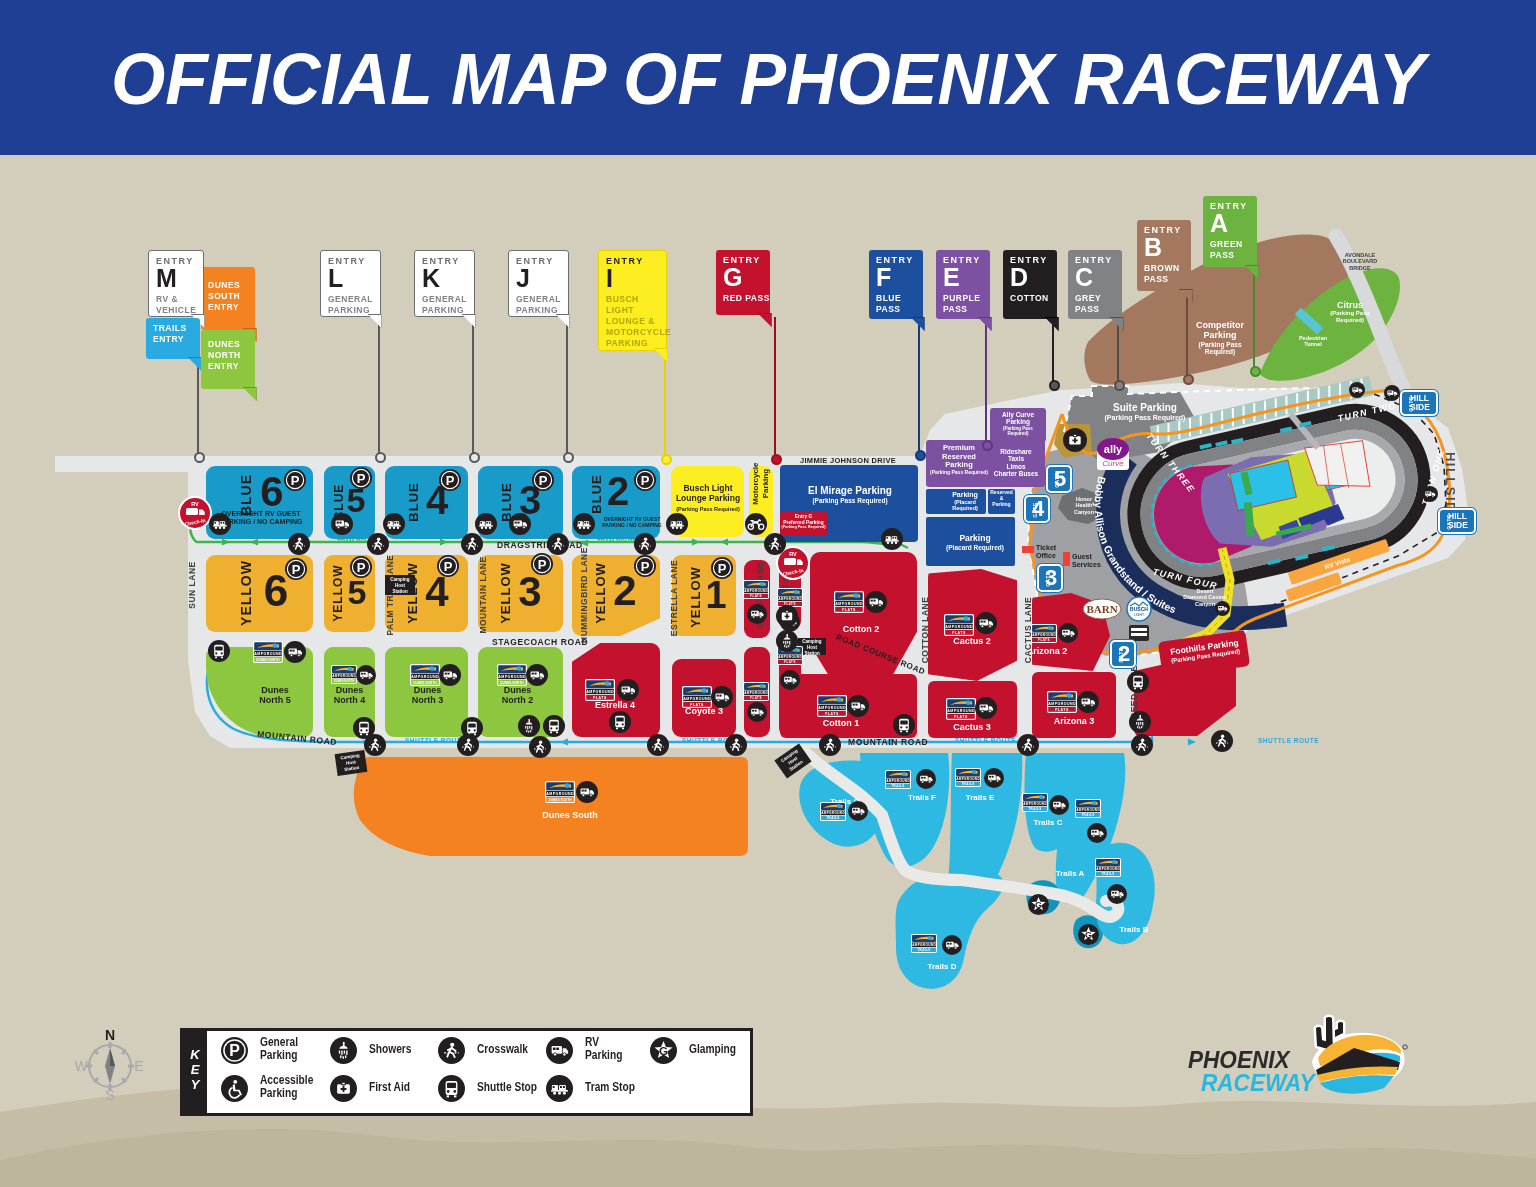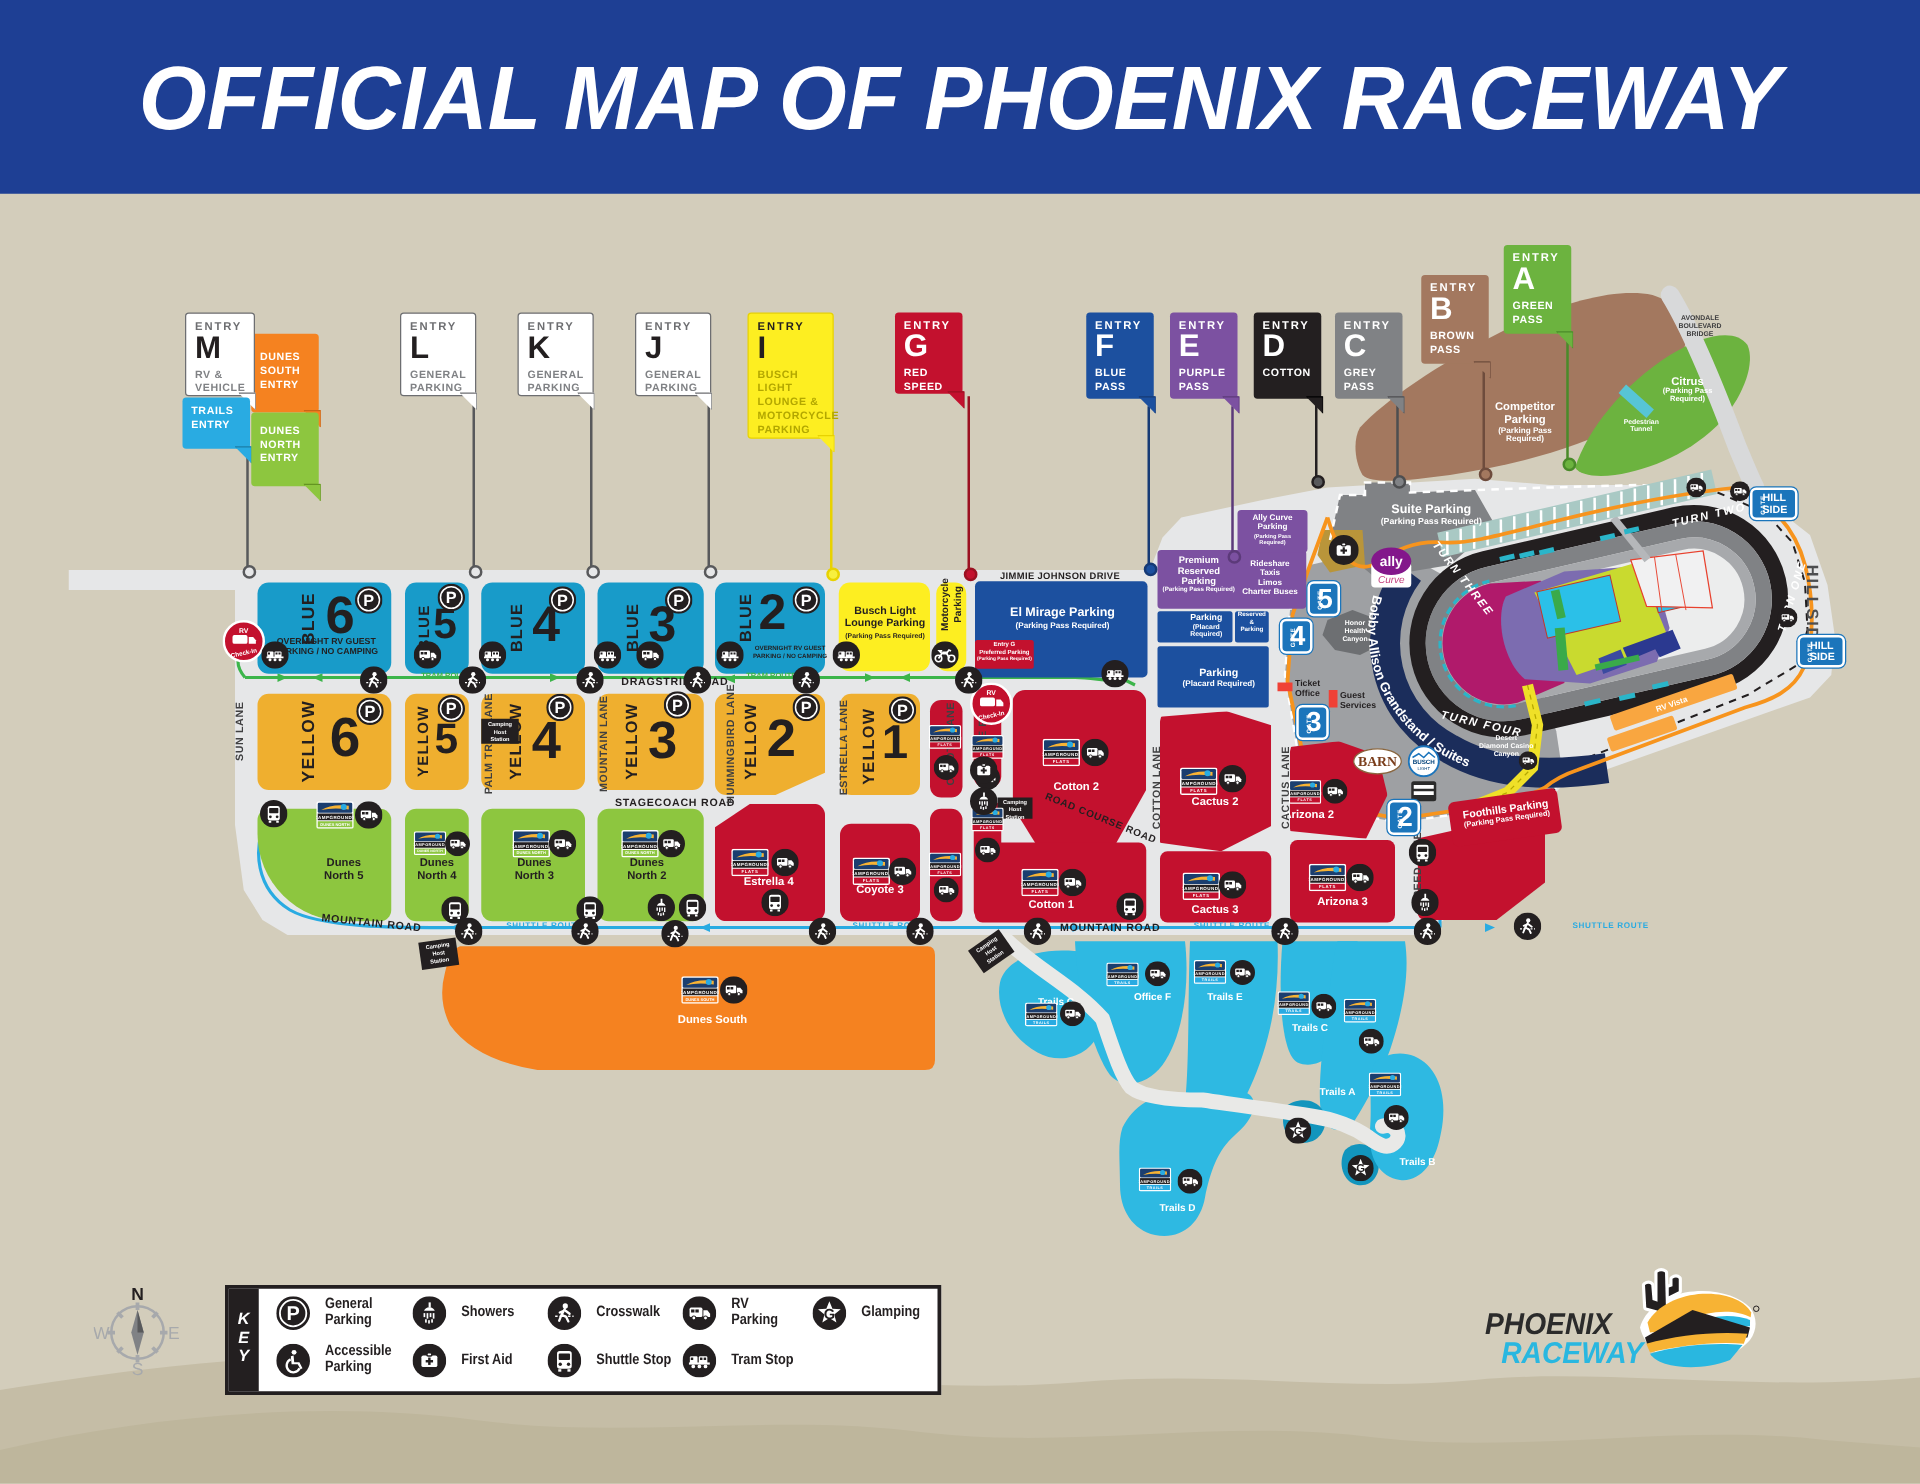--- a/index.html
+++ b/index.html
@@ -385,21 +385,21 @@
 <div class="flag" style="left:598px;top:250px;height:88px;width:60px;background:#fdee21;border:1.5px solid #e8d200">
       <div class="e" style="color:#231f20">ENTRY</div>
       <div class="big">I</div>
       <div class="d" style="color:#b3a700">BUSCH LIGHT<br>LOUNGE &amp;<br>MOTORCYCLE<br>PARKING</div>
       <div class="tail" style="background:#fdee21;border-color:#e8d200"></div>
     </div>
 
 <div class="flag" style="left:716px;top:250px;height:54px;background:#c3112e">
       <div class="e" style="color:#fff">ENTRY</div>
       <div class="big" style="color:#fff">G</div>
-      <div class="d" style="color:#fff">RED SPEED</div>
+      <div class="d" style="color:#fff">RED PASS</div>
       <div class="tail" style="background:#c3112e;border-color:#9b1021"></div>
     </div>
 
 <div class="flag" style="left:869px;top:250px;height:58px;background:#1c509f">
       <div class="e" style="color:#fff">ENTRY</div>
       <div class="big" style="color:#fff">F</div>
       <div class="d" style="color:#fff">BLUE<br>PASS</div>
       <div class="tail" style="background:#1c509f;border-color:#163a75"></div>
     </div>
 
@@ -636,21 +636,21 @@
 
 <div class="wlab" style="left:1310px;top:300px;width:80px;font-size:9px;z-index:4">Citrus<div style="font-size:6px">(Parking Pass<br>Required)</div></div>
 
 <div class="wlab" style="left:1285px;top:335px;width:56px;font-size:5.5px;z-index:4">Pedestrian<br>Tunnel</div>
 
 <div class="blab" style="left:1330px;top:252px;width:60px;font-size:5.5px;z-index:4;color:#404041">AVONDALE<br>BOULEVARD<br>BRIDGE</div>
 
 <div class="wlab" style="left:540px;top:810px;width:60px;font-size:9px;z-index:4">Dunes South</div>
 
 <div class="wlab" style="left:823px;top:797px;width:44px;font-size:8px;z-index:4">Trails G</div>
-<div class="wlab" style="left:900px;top:793px;width:44px;font-size:8px;z-index:4">Office F</div>
+<div class="wlab" style="left:900px;top:793px;width:44px;font-size:8px;z-index:4">Trails F</div>
 <div class="wlab" style="left:958px;top:793px;width:44px;font-size:8px;z-index:4">Trails E</div>
 <div class="wlab" style="left:1026px;top:818px;width:44px;font-size:8px;z-index:4">Trails C</div>
 <div class="wlab" style="left:1048px;top:869px;width:44px;font-size:8px;z-index:4">Trails A</div>
 <div class="wlab" style="left:1112px;top:925px;width:44px;font-size:8px;z-index:4">Trails B</div>
 <div class="wlab" style="left:920px;top:962px;width:44px;font-size:8px;z-index:4">Trails D</div>
 
 <div class="ab" style="left:336px;top:752px;width:30px;height:20px;background:#231f20;color:#fff;font-size:4.5px;font-weight:bold;text-align:center;transform:rotate(-8deg);z-index:8;line-height:1.3;padding-top:2px">Camping<br>Host<br>Station</div>
 <div class="ab" style="left:385px;top:575px;width:30px;height:18px;background:#231f20;color:#fff;font-size:4.5px;font-weight:bold;text-align:center;z-index:8;line-height:1.3;padding-top:2px">Camping<br>Host<br>Station</div>
 <div class="ab" style="left:778px;top:750px;width:30px;height:20px;background:#231f20;color:#fff;font-size:4.5px;font-weight:bold;text-align:center;transform:rotate(-35deg);z-index:8;line-height:1.3;padding-top:2px">Camping<br>Host<br>Station</div>
 <div class="ab" style="left:798px;top:638px;width:28px;height:16px;background:#231f20;color:#fff;font-size:4.5px;font-weight:bold;text-align:center;z-index:8;line-height:1.3;padding-top:1px">Camping<br>Host<br>Station</div>

